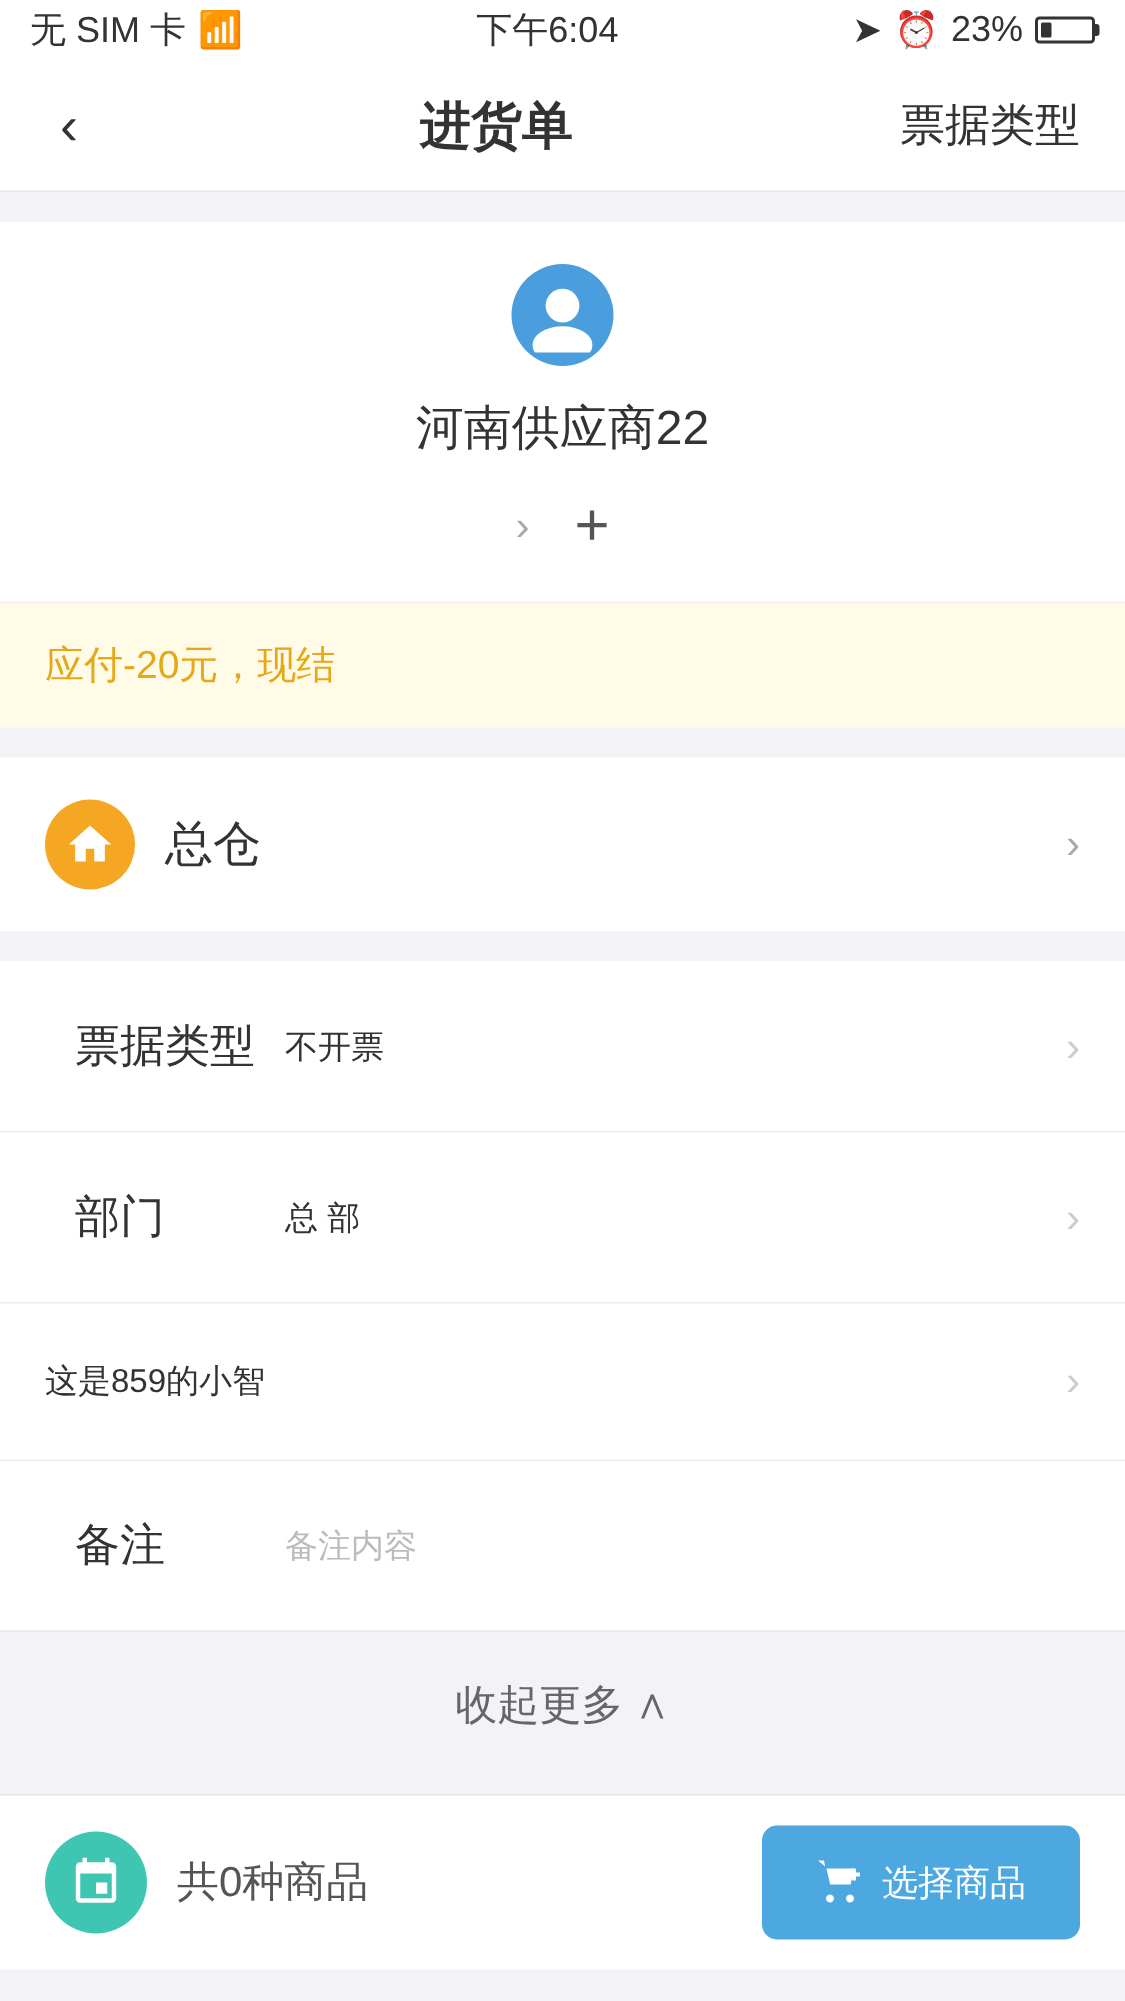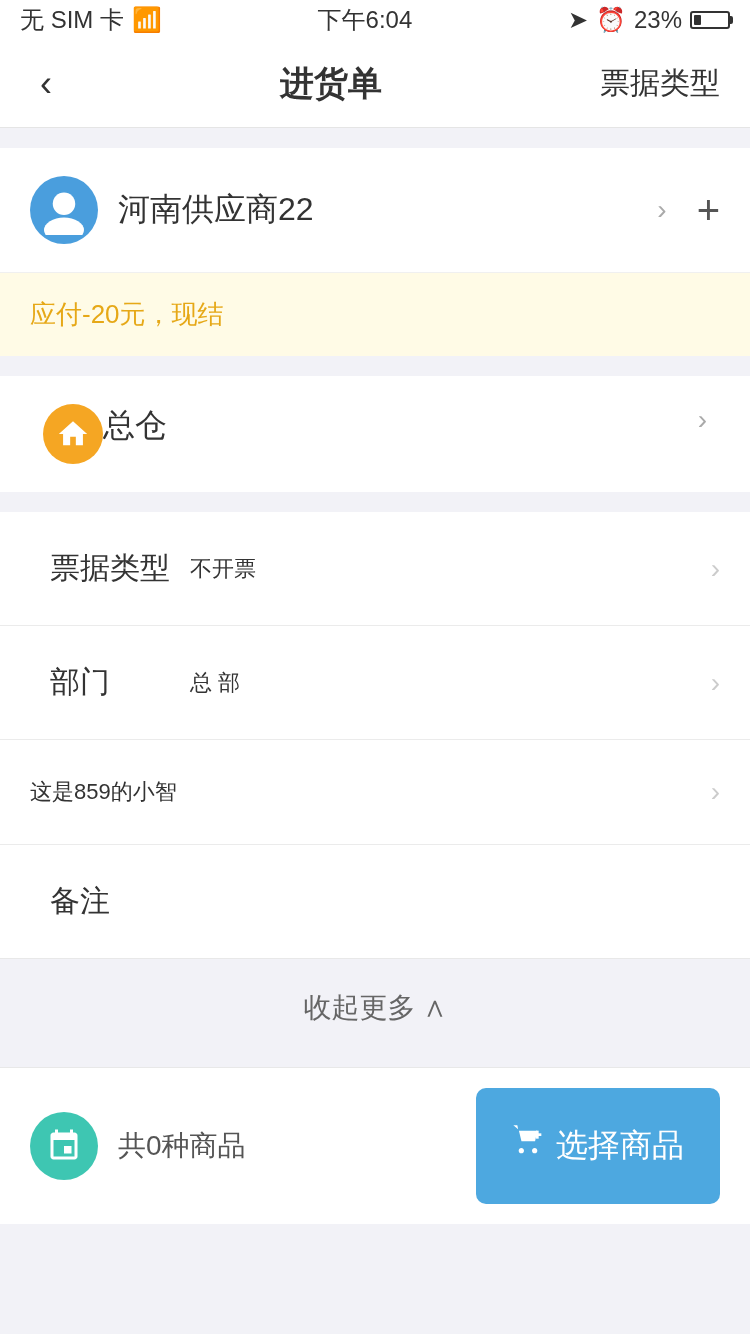--- a/index.html
+++ b/index.html
@@ -78,20 +78,21 @@
       background: #fff;
     }
 
     
     .supplier-row {
       display: flex;
       align-items: center;
       padding: 28px 30px;
       border-bottom: 1px solid #f0f0f0;
       gap: 20px;
+      flex-direction: column;
     }
     .supplier-avatar {
       width: 68px;
       height: 68px;
       border-radius: 50%;
       background: #4a9edd;
       display: flex;
       align-items: center;
       justify-content: center;
       flex-shrink: 0;
@@ -119,21 +120,23 @@
     .notice-bar {
       background: #fffbe6;
       padding: 24px 30px;
       font-size: 26px;
       color: #e6a817;
     }
 
     
     .warehouse-row {
       display: flex;
-      padding: 28px 43px;
+      align-items: center;
+      padding: 28px 30px;
+      gap: 20px;
       background: #fff;
     }
     .warehouse-icon-wrap {
       width: 60px;
       height: 60px;
       border-radius: 50%;
       background: #f5a623;
       display: flex;
       align-items: center;
       justify-content: center;
@@ -225,23 +228,24 @@
     }
     .product-count-text {
       font-size: 28px;
       color: #555;
     }
     .select-product-btn {
       background: #4da8e0;
       color: #fff;
       border: none;
       border-radius: 10px;
-      padding: 36px 36px;
-      font-size: 32px;
-      display: flex;
+      padding: 22px 36px;
+      font-size: 24px;
+      display: flex;
+      align-items: center;
       gap: 12px;
       cursor: pointer;
     }
     .select-product-btn svg {
       width: 32px;
       height: 32px;
       fill: #fff;
     }
 
     .page-bg {
@@ -321,20 +325,21 @@
       <div class="form-label">部门</div>
       <div class="form-value">总 部</div>
       <span class="chevron-icon">›</span>
     </div>
     <div class="form-row">
       <div class="form-value">这是859的小智</div>
       <span class="chevron-icon">›</span>
     </div>
     <div class="form-row">
       <div class="form-label">备注</div>
+      <div class="form-value placeholder">备注内容</div>
     </div>
   </div>
 
   <div class="collapse-row">
     <span>收起更多 ∧</span>
   </div>
 
   <div class="section-gap" style="height: 10px;"></div>
 
   <div class="bottom-bar">

